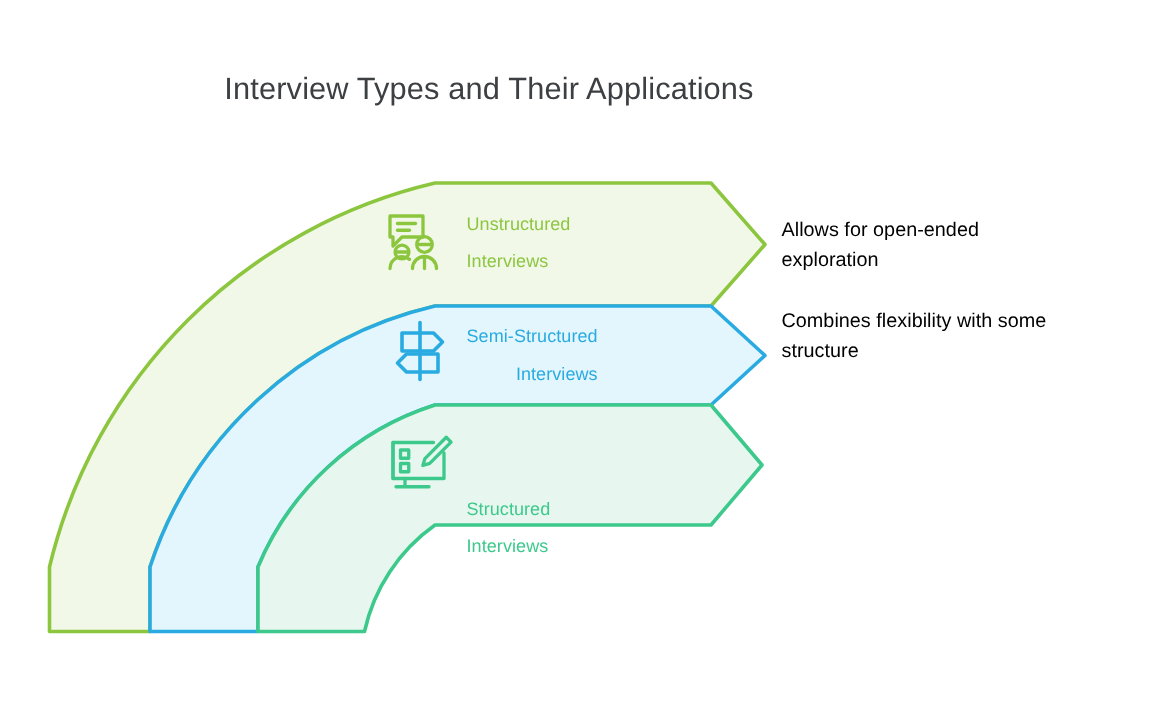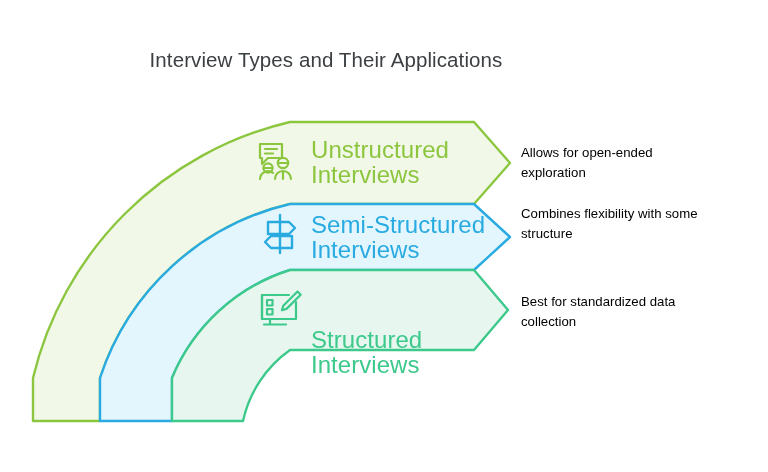--- a/index.html
+++ b/index.html
@@ -31,21 +31,21 @@
     letter-spacing: 0.1px;
     white-space: nowrap;
   }
   svg.arc-layer {
     position: absolute;
     top: 0;
     left: 0;
   }
   .band-label {
     position: absolute;
-    font-size: 24px;
+    font-size: 12px;
     line-height: 25px;
     white-space: pre-line;
     letter-spacing: 0.05px;
   }
   .band-icon {
     position: absolute;
   }
   .desc-text {
     position: absolute;
     font-size: 13.2px;
@@ -128,28 +128,26 @@
       <rect x="11" y="23" width="5.5" height="5.5"></rect>
       <line x1="14" y1="33" x2="14" y2="38"></line>
       <line x1="8" y1="38.5" x2="30" y2="38.5"></line>
       <path d="M41.5 5.5 l3.2 3.2 -14.2 14.2 -4.6 1.4 1.4 -4.6 Z"></path>
     </svg>
   </div>
 
   <div class="band-label" style="left:311px; top:137px; color:#8cc63f;">Unstructured
 Interviews</div>
 
-  <div class="band-label" style="left:311px; top:212px; color:#29abe2;">Semi-Structured
+  <div class="band-label" style="left:311px; top:212px; color:#29abe2;text-align:right;">Semi-Structured
 Interviews</div>
 
   <div class="band-label" style="left:311px; top:287px; color:#3cc98b;margin-top:40px;">Structured
 Interviews</div>
 
   <div class="desc-text" style="left:521px; top:143px;">Allows for open-ended
 exploration</div>
 
   <div class="desc-text" style="left:521px; top:204px;">Combines flexibility with some
 structure</div>
 
-  <div class="desc-text" style="left:521px; top:292px;">Best for standardized data
-collection</div>
 
 </div>
 
 </body></html>

